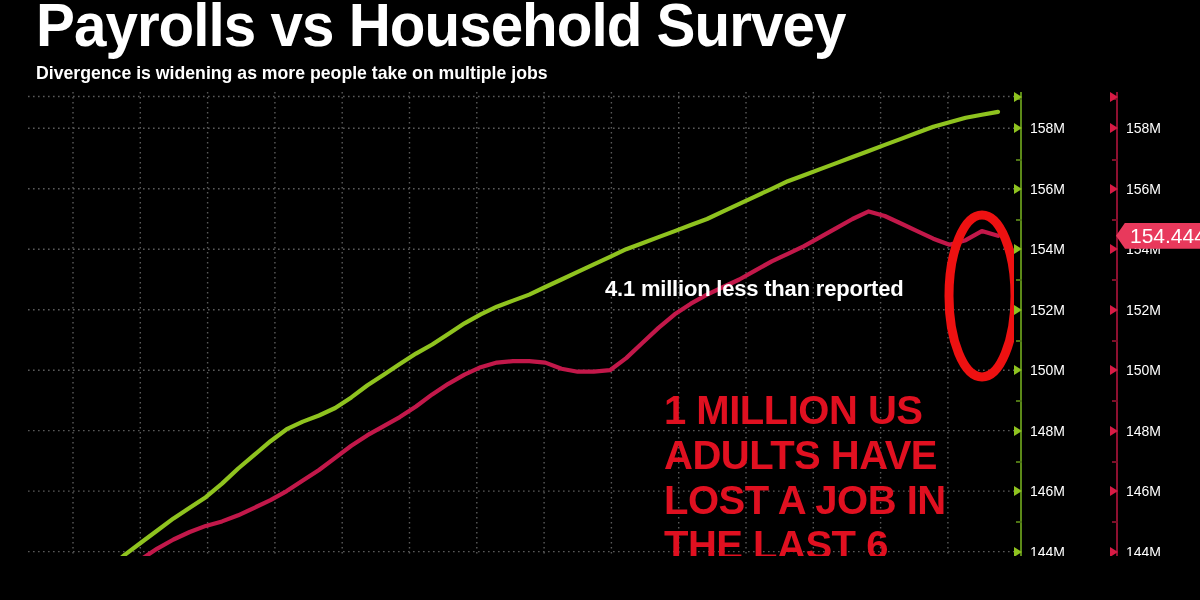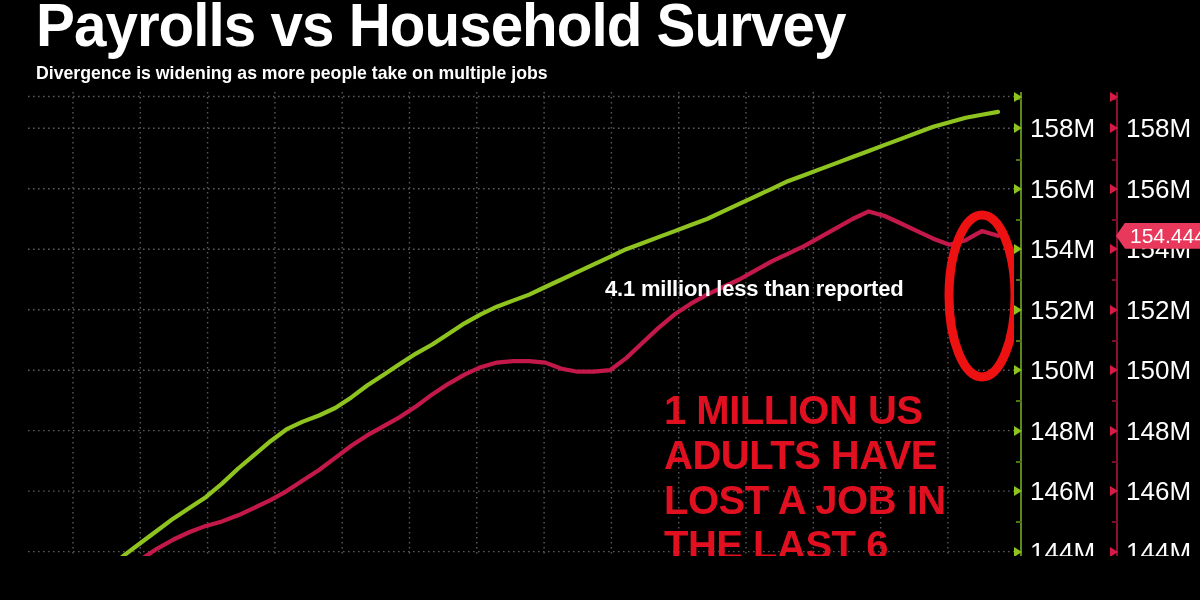--- a/index.html
+++ b/index.html
@@ -126,21 +126,21 @@
   .tick-minor {
     position: absolute;
     left: 2px;
     width: 6px; height: 2px;
   }
   #axis-green .tick-minor { background: #4e7414; }
   #axis-red   .tick-minor { background: #7d1029; }
   .tick-label {
     position: absolute;
     left: 16px;
-    font-size: 26px;
+    font-size: 14px;
     color: #ffffff;
     white-space: nowrap;
     transform: translateY(-50%);
     text-align: right;
   }
 
   
   .badge {
     position: absolute;
     height: 26px;

